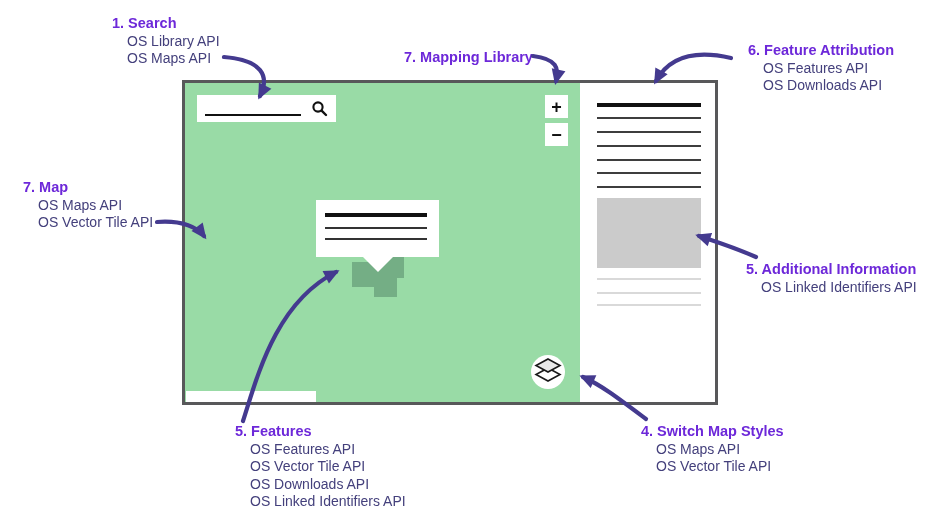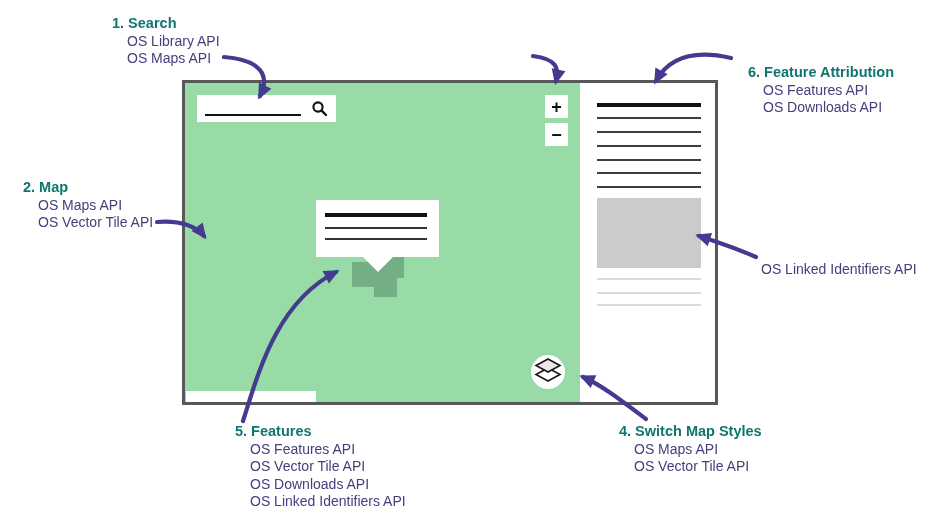--- a/index.html
+++ b/index.html
@@ -4,21 +4,21 @@
 <style>
   html,body{margin:0;padding:0;background:#ffffff;}
   #canvas{
     position:relative;width:940px;height:523px;overflow:hidden;
     background:#ffffff;
     font-family:"Liberation Sans", sans-serif;
     color:#3d3a70;
   }
   
   .ann{position:absolute;line-height:17.5px;white-space:nowrap;}
-  .ann-title{font-weight:bold;font-size:14.5px;color:#0f766e;}
+  .ann-title{font-weight:bold;font-size:14.5px;color:#6d28d9;}
   .ann-api{font-size:14px;color:#44407c;padding-left:15px;}
   
   .frame{
     position:absolute;left:182px;top:80px;width:536px;height:325px;
     box-sizing:border-box;border:3px solid #58585a;background:#99dba6;
   }
   .sidebar{
     position:absolute;top:0;right:0;width:135px;height:100%;
     background:#ffffff;
   }
@@ -112,49 +112,53 @@
     </div>
   </div>
 
   <div class="ann" style="left:112px;top:15px">
     <div class="ann-title">1. Search</div>
     <div class="ann-api">OS Library API</div>
     <div class="ann-api">OS Maps API</div>
   </div>
 
   <div class="ann" style="left:23px;top:179px">
-    <div class="ann-title">2. Map</div>
+    <div class="ann-title">7. Map</div>
     <div class="ann-api">OS Maps API</div>
     <div class="ann-api">OS Vector Tile API</div>
   </div>
 
   <div class="ann" style="left:235px;top:423px">
     <div class="ann-title">5. Features</div>
     <div class="ann-api">OS Features API</div>
     <div class="ann-api">OS Vector Tile API</div>
     <div class="ann-api">OS Downloads API</div>
     <div class="ann-api">OS Linked Identifiers API</div>
   </div>
 
-  <div class="ann" style="left:619px;top:423px">
+  <div class="ann" style="left:641px;top:423px">
     <div class="ann-title">4. Switch Map Styles</div>
     <div class="ann-api">OS Maps API</div>
     <div class="ann-api">OS Vector Tile API</div>
   </div>
 
   <div class="ann" style="left:746px;top:261px">
+    <div class="ann-title">5. Additional Information</div>
     <div class="ann-api">OS Linked Identifiers API</div>
   </div>
 
-  <div class="ann" style="left:748px;top:64px">
+  <div class="ann" style="left:748px;top:42px">
     <div class="ann-title">6. Feature Attribution</div>
     <div class="ann-api">OS Features API</div>
     <div class="ann-api">OS Downloads API</div>
   </div>
 
+  <div class="ann" style="left:404px;top:49px">
+    <div class="ann-title">7. Mapping Library</div>
+  </div>
 
   <svg id="arrow-layer" width="940" height="523" viewBox="0 0 940 523">
     <defs>
       <marker id="ah" markerUnits="userSpaceOnUse" markerWidth="17" markerHeight="15" refX="12" refY="7.5" orient="auto">
         <path d="M0.5,0.5 L16,7.5 L0.5,14.5 Z" fill="#443a8f"></path>
       </marker>
     </defs>
     <g fill="none" stroke="#443a8f" stroke-width="4.2" stroke-linecap="round">
       <path d="M224,57 C262,60 270,76 260,96" marker-end="url(#ah)"></path>
       <path d="M157,222 C183,220 198,228 204,236" marker-end="url(#ah)"></path>

